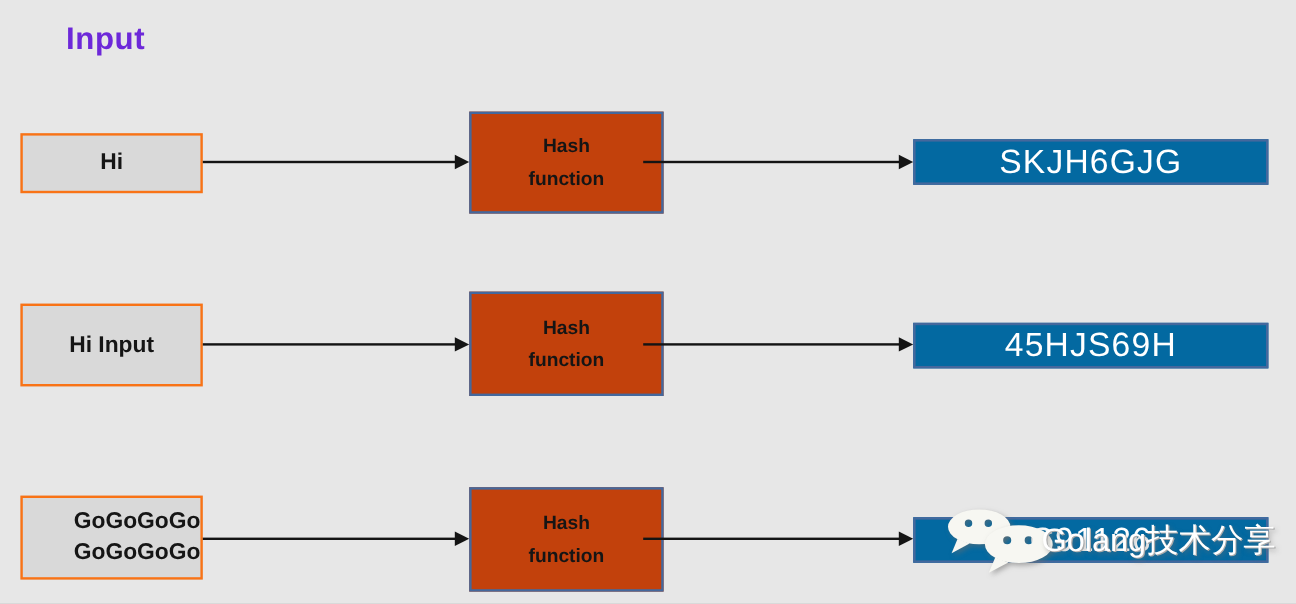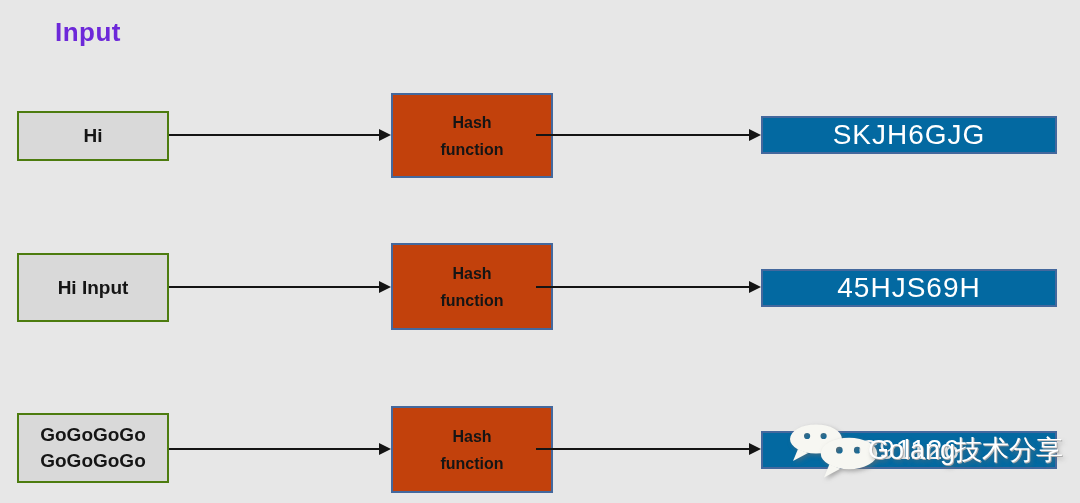--- a/index.html
+++ b/index.html
@@ -28,21 +28,21 @@
     flex-direction: column;
     align-items: center;
     justify-content: center;
     text-align: center;
   }
 
   .input-box {
     left: 17px;
     width: 152px;
     background: #d9d9d9;
-    border: 2px solid #4d7c0f;
+    border: 2px solid #f97316;
     font-weight: bold;
     font-size: 19px;
     color: #151515;
     line-height: 26px;
   }
 
   .hash-box {
     left: 391px;
     width: 162px;
     background: #c2410c;
@@ -137,21 +137,21 @@
   <div class="flow-box hash-box" style="top:243px; height:87px;">
     <div>Hash</div>
     <div>function</div>
   </div>
   <div class="arrow-line" style="left:536px; top:286px; width:214px;"></div>
   <div class="arrow-head" style="left:749px; top:281px;"></div>
   <div class="flow-box output-box" style="top:269px;">
     <div class="hash-value">45HJS69H</div>
   </div>
 
-  <div class="flow-box input-box" style="top:413px; height:70px;">
+  <div class="flow-box input-box" style="top:413px; height:70px;align-items:flex-end;">
     <div>GoGoGoGo</div>
     <div>GoGoGoGo</div>
   </div>
   <div class="arrow-line" style="left:169px; top:448px; width:211px;"></div>
   <div class="arrow-head" style="left:379px; top:443px;"></div>
   <div class="flow-box hash-box" style="top:406px; height:87px;">
     <div>Hash</div>
     <div>function</div>
   </div>
   <div class="arrow-line" style="left:536px; top:448px; width:214px;"></div>

